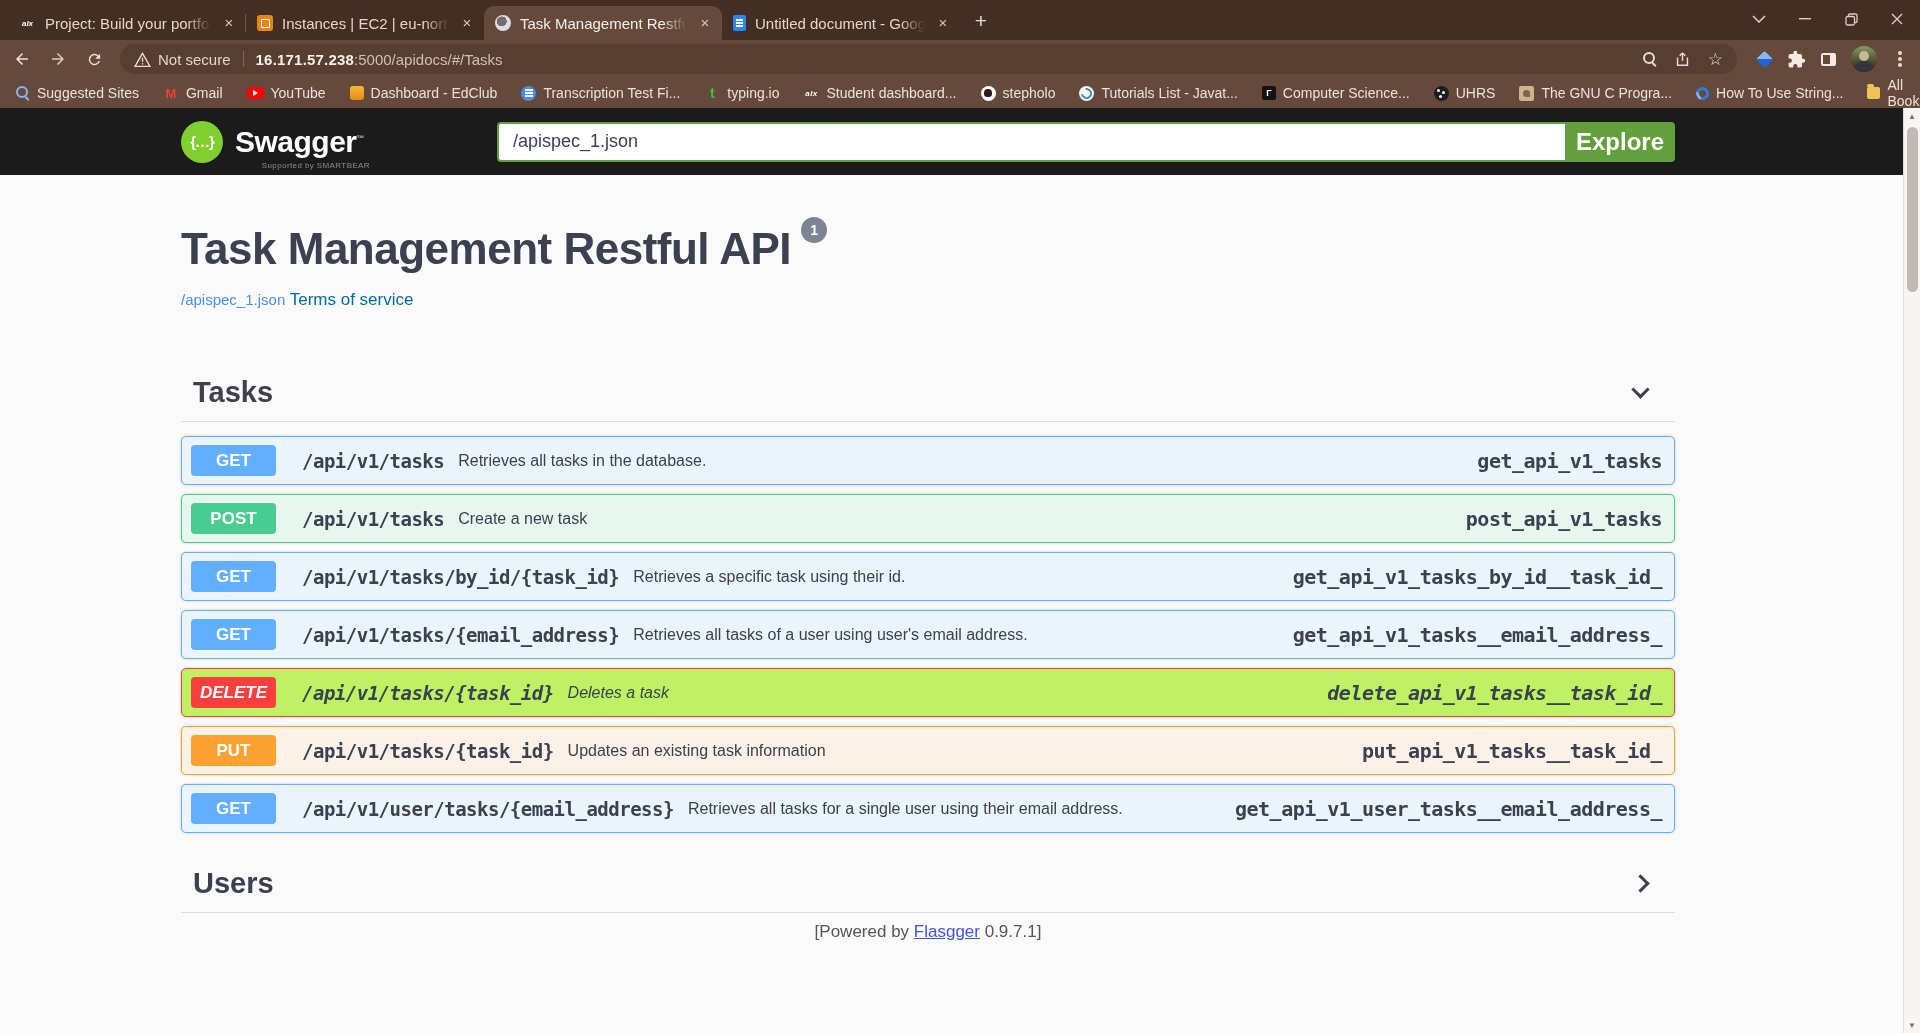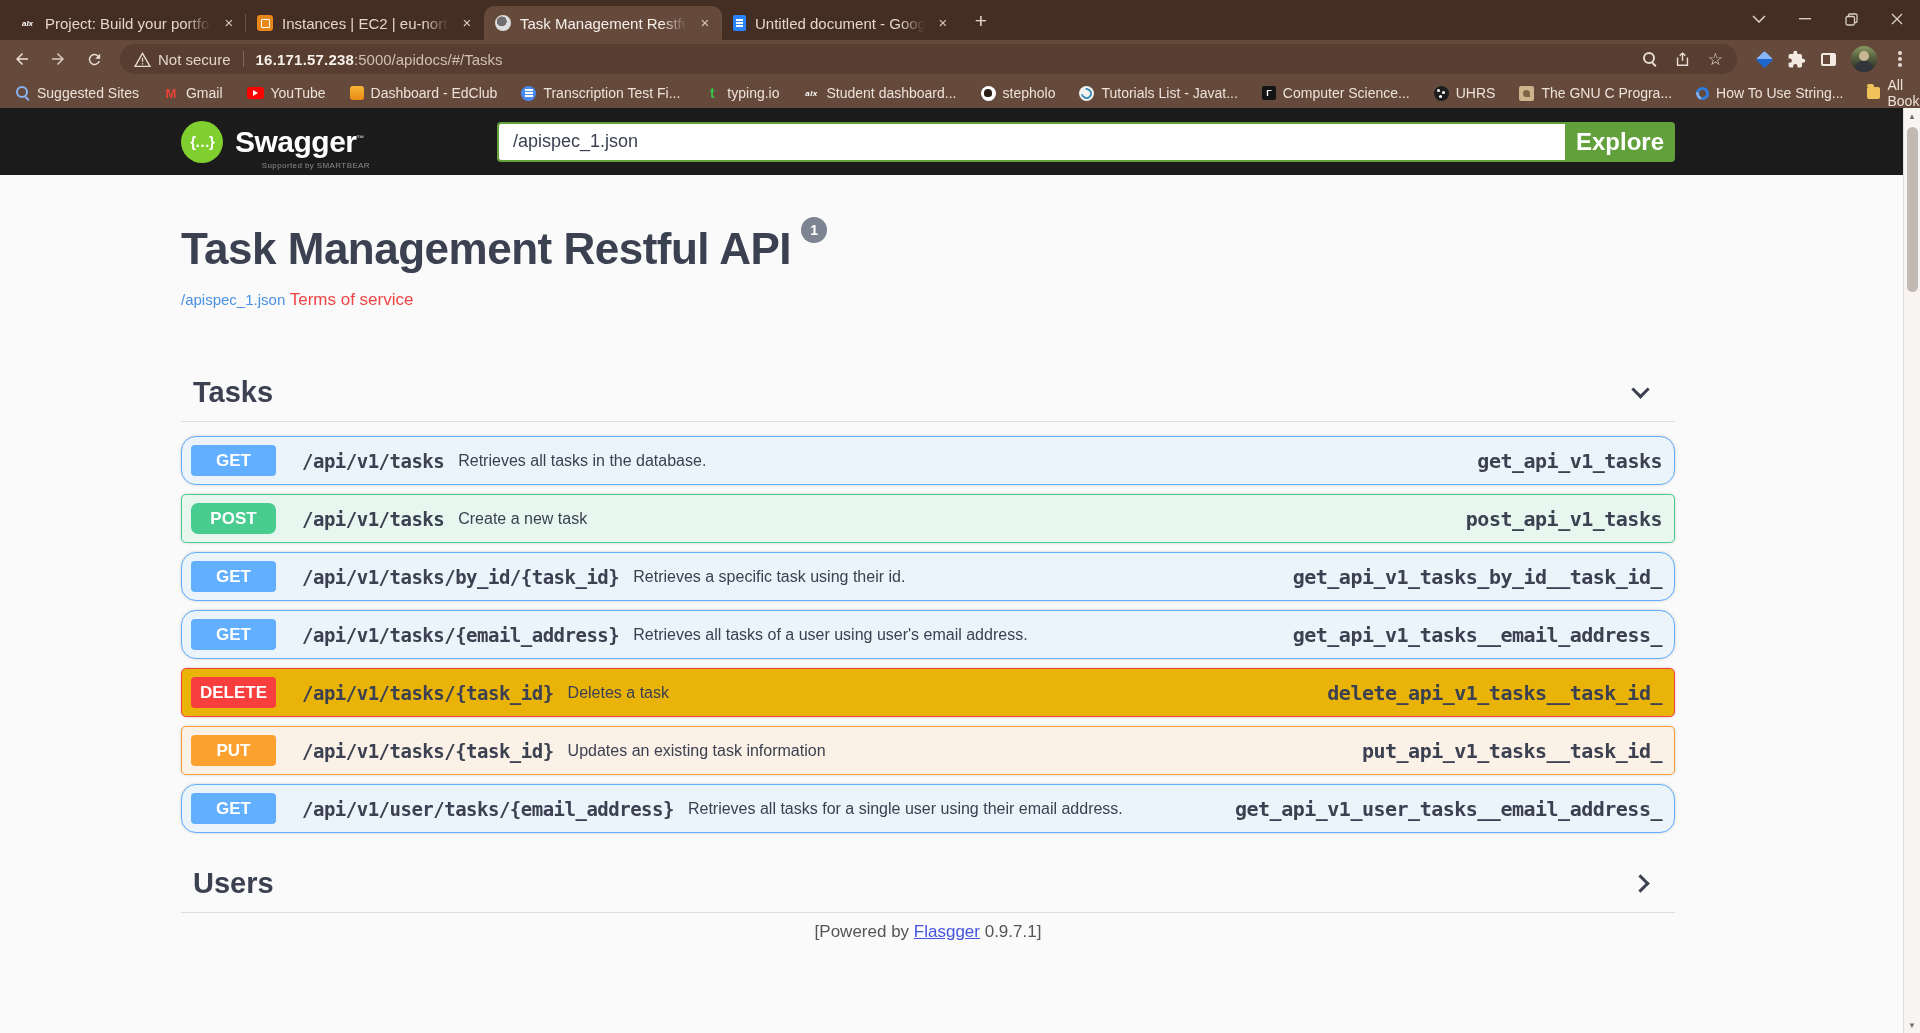--- a/index.html
+++ b/index.html
@@ -91,40 +91,40 @@
   .spec-input { flex:1; border:2px solid #62a03c; border-right:none; border-radius:4px 0 0 4px; padding:0 14px; font-size:18px; color:#3b4151; font-family:"Liberation Sans",sans-serif; outline:none; background:#fff; }
   .explore-btn { width:110px; background:#62a03c; color:#fff; border:none; border-radius:0 4px 4px 0; font-size:24px; font-weight:700; font-family:"Liberation Sans",sans-serif; cursor:pointer; }
 
   
   .content { height:858px; background:#fafafa; position:relative; }
   .wrapper { width:1494px; margin-left:181px; padding-top:52px; }
   .api-title { font-size:44px; font-weight:700; color:#3b4151; letter-spacing:-.5px; display:flex; align-items:flex-start; gap:10px; line-height:1; }
   .version-badge { font-size:14px; font-weight:700; background:#7d8492; color:#fff; width:26px; height:26px; border-radius:50%; display:inline-flex; align-items:center; justify-content:center; position:relative; top:-10px; }
   .spec-link { display:inline-block; color:#4990e2; font-size:15px; margin-top:4px; text-decoration:none; }
   .powered { font-size:17px; color:#3b4151; margin-top:25px; }
-  .terms-link { display:inline-block; color:#ef4444; font-size:17px; margin-top:19px; text-decoration:none; }
+  .terms-link { display:inline-block; color:#0369a1; font-size:17px; margin-top:19px; text-decoration:none; }
 
   .section { margin-top:0; }
   .section-header { display:flex; align-items:center; justify-content:space-between; padding:0 28px 12px 12px; border-bottom:1px solid #d8dde3; cursor:pointer; }
   .section-header h3 { font-size:29px; font-weight:700; color:#3b4151; }
   .chevron { width:13px; height:13px; border-right:3px solid #3b4151; border-bottom:3px solid #3b4151; flex:none; }
   .chevron.down { transform:rotate(45deg); margin-top:-6px; }
   .chevron.right { transform:rotate(-45deg); }
   .sec-tasks { margin-top:66px; }
   .sec-users { margin-top:30px; }
 
   .oplist { margin-top:14px; display:flex; flex-direction:column; gap:9px; padding-bottom:4px; }
   .opblock { height:49px; border-radius:5px; border:1px solid; display:flex; align-items:center; padding:0 12px 0 9px; box-shadow:0 0 3px rgba(0,0,0,.19); cursor:pointer; }
-  .opblock.get    { border-color:#61affe; background:#ebf3fb;border-radius:15px; }
+  .opblock.get    { border-color:#61affe; background:#ebf3fb; }
   .opblock.post   { border-color:#49cc90; background:#e8f6f0; }
-  .opblock.delete { border-color:#f93e3e; background:#eab308; }
+  .opblock.delete { border-color:#f93e3e; background:#bef264;font-style:italic; }
   .opblock.put    { border-color:#fca130; background:#fbf1e6; }
   .method-badge { width:85px; height:31px; border-radius:4px; color:#fff; font-size:17px; font-weight:700; display:flex; align-items:center; justify-content:center; flex:none; }
   .method-badge.get    { background:#61affe; }
-  .method-badge.post   { background:#49cc90;border-radius:7px; }
+  .method-badge.post   { background:#49cc90; }
   .method-badge.delete { background:#f93e3e; }
   .method-badge.put    { background:#fca130; }
   .op-path { font-family:"DejaVu Sans Mono",monospace; font-weight:700; font-size:19px; color:#3b4151; margin-left:26px; letter-spacing:-.5px; }
   .op-desc { font-size:16px; color:#3b4151; margin-left:14px; }
   .op-id { margin-left:auto; font-family:"DejaVu Sans Mono",monospace; font-weight:700; font-size:20px; color:#3b4151; letter-spacing:-.5px; }
 
   .page-footer { width:1494px; margin-left:181px; text-align:center; font-size:17px; color:#555; margin-top:9px; }
   .page-footer a { color:#4553e0; }
 
   

